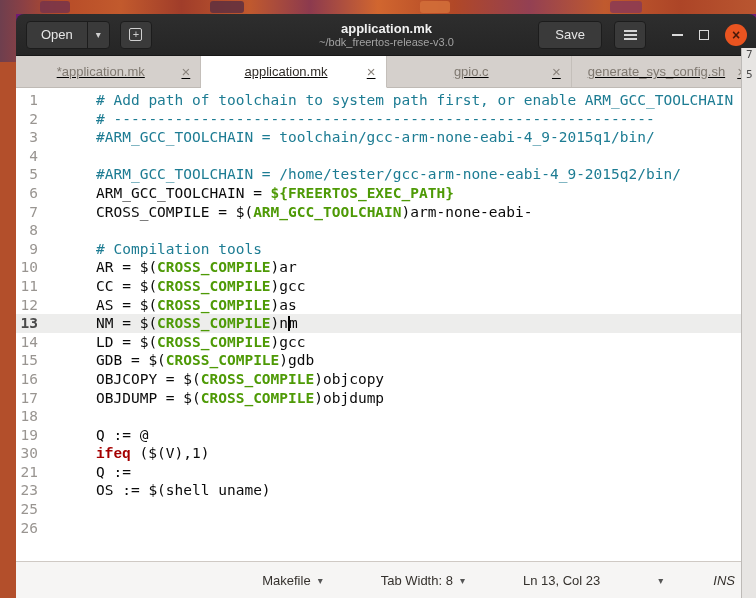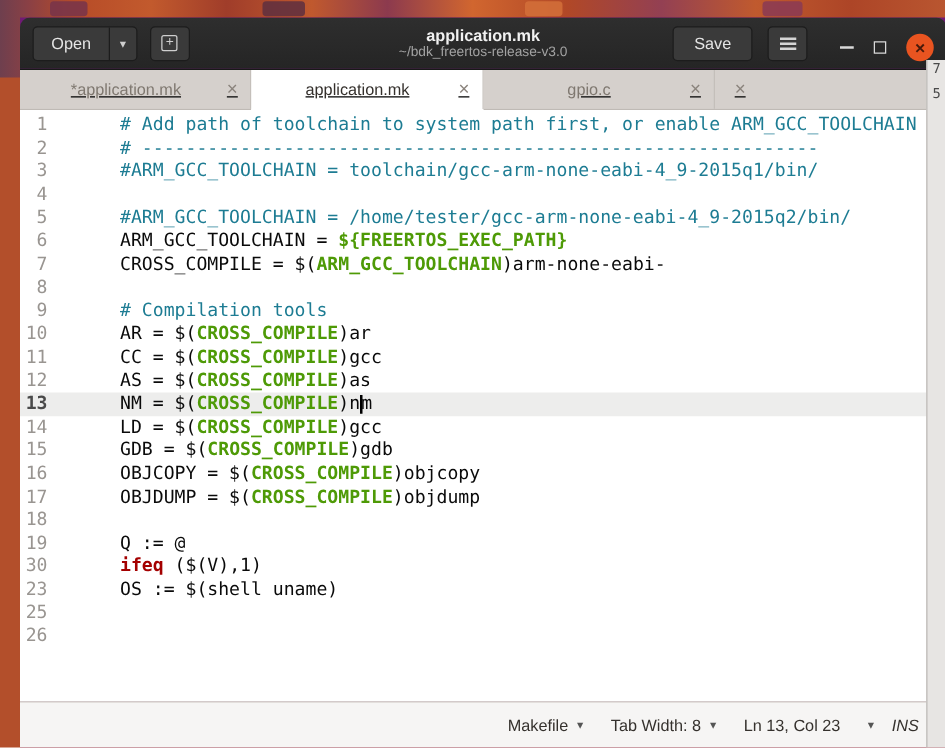--- a/index.html
+++ b/index.html
@@ -33,21 +33,21 @@
   .open-main { padding:0 14px; display:flex; align-items:center; }
   .open-caret { padding:0 8px; display:flex; align-items:center; border-left:1px solid #1c1c1c; font-size:10px; color:#cfcfcf; }
   .newdoc-btn { width:32px; justify-content:center; margin-left:10px; }
   .newdoc-icon { width:13px; height:13px; border:1px solid #cfcfcf; border-radius:2px;
                  display:flex; align-items:center; justify-content:center;
                  font-size:11px; line-height:1; color:#cfcfcf; }
   .title-block { position:absolute; left:0; right:0; top:0; height:42px; display:flex;
                  flex-direction:column; align-items:center; justify-content:center; pointer-events:none; }
   .win-title { font-size:13px; font-weight:bold; color:#f1f1f1; line-height:15px; }
   .win-subtitle { font-size:11px; color:#a2a2a2; line-height:13px; }
-  .hb-right { margin-left:auto; display:flex; align-items:flex-end; gap:12px; }
+  .hb-right { margin-left:auto; display:flex; align-items:center; gap:12px; }
   .save-btn { padding:0 16px; }
   .menu-btn { width:32px; justify-content:center; }
   .hamburger { position:relative; width:13px; height:2px; background:#d5d5d5; }
   .hamburger::before, .hamburger::after { content:""; position:absolute; left:0; width:13px; height:2px; background:#d5d5d5; }
   .hamburger::before { top:-4px; } .hamburger::after { top:4px; }
   .win-controls { display:flex; align-items:center; gap:16px; margin-left:14px; }
   .min-icon { width:11px; height:2px; background:#d9d9d9; }
   .max-icon { width:10px; height:10px; border:1.5px solid #d9d9d9; }
   .close-btn { width:22px; height:22px; border-radius:50%; background:#e95420;
                display:flex; align-items:center; justify-content:center;
@@ -65,28 +65,28 @@
   .editor { flex:1 1 auto; overflow:hidden; background:#fff; padding-top:3px;
             font-family:"DejaVu Sans Mono","Liberation Mono",monospace;
             font-size:14.5px; line-height:18.6px; }
   .code-line { display:flex; height:18.6px; white-space:pre; }
   .code-line.current { background:#ededec; }
   .line-num { flex:0 0 28px; width:28px; text-align:right; padding-right:6px; color:#999591; }
   .code-line.current .line-num { color:#4a4a4a; font-weight:bold; }
   .line-content { white-space:pre; padding-left:8px;margin-left:44px; }
   .tok-p { color:#0a0a0a; }
   .tok-c { color:#1d7c93; }
-  .tok-k { color:#a40000; font-weight:bold; }
+  .tok-k { color:#a40000; font-weight:bold;font-family:Liberation Mono, monospace; }
   .tok-v { color:#4e9a06; font-weight:bold; }
   .caret-bar { display:inline-block; width:2px; height:15px; background:#000;
                vertical-align:text-bottom; margin:0 -1px 0 0; }
 
   
   .statusbar { height:37px; flex:0 0 37px; background:#f6f5f4; border-top:1px solid #cfc9c4;
-               display:flex; align-items:center; justify-content:flex-end; gap:22px;
+               display:flex; align-items:center; justify-content:flex-end; gap:58px;
                padding:0 22px; font-size:13px; color:#35312d; }
   .sb-item { display:flex; align-items:center; gap:7px; white-space:nowrap; }
   .sb-caret { font-size:10px; color:#555; }
   .sb-mode { margin-left:-8px;font-style:italic; }
 </style>
 </head>
 <body>
 
 <div class="screen">
 
@@ -144,20 +144,21 @@
       </div>
       <div class="tab active">
         <span class="tab-label">application.mk</span>
         <span class="tab-close">×</span>
       </div>
       <div class="tab">
         <span class="tab-label">gpio.c</span>
         <span class="tab-close">×</span>
       </div>
       <div class="tab">
+        <span class="tab-label">generate_sys_config.sh</span>
         <span class="tab-close">×</span>
       </div>
     </div>
 
     <div class="editor">
       <div>
           <div class="code-line"><span class="line-num">1</span><span class="line-content"><span class="tok-c"># Add path of toolchain to system path first, or enable ARM_GCC_TOOLCHAIN</span></span></div>
           <div class="code-line"><span class="line-num">2</span><span class="line-content"><span class="tok-c"># --------------------------------------------------------------</span></span></div>
           <div class="code-line"><span class="line-num">3</span><span class="line-content"><span class="tok-c">#ARM_GCC_TOOLCHAIN = toolchain/gcc-arm-none-eabi-4_9-2015q1/bin/</span></span></div>
           <div class="code-line"><span class="line-num">4</span><span class="line-content"></span></div>
@@ -170,20 +171,21 @@
           <div class="code-line"><span class="line-num">11</span><span class="line-content"><span class="tok-p">CC = $(</span><span class="tok-v">CROSS_COMPILE</span><span class="tok-p">)gcc</span></span></div>
           <div class="code-line"><span class="line-num">12</span><span class="line-content"><span class="tok-p">AS = $(</span><span class="tok-v">CROSS_COMPILE</span><span class="tok-p">)as</span></span></div>
           <div class="code-line current"><span class="line-num">13</span><span class="line-content"><span class="tok-p">NM = $(</span><span class="tok-v">CROSS_COMPILE</span><span class="tok-p">)n</span><span class="caret-bar"></span><span class="tok-p">m</span></span></div>
           <div class="code-line"><span class="line-num">14</span><span class="line-content"><span class="tok-p">LD = $(</span><span class="tok-v">CROSS_COMPILE</span><span class="tok-p">)gcc</span></span></div>
           <div class="code-line"><span class="line-num">15</span><span class="line-content"><span class="tok-p">GDB = $(</span><span class="tok-v">CROSS_COMPILE</span><span class="tok-p">)gdb</span></span></div>
           <div class="code-line"><span class="line-num">16</span><span class="line-content"><span class="tok-p">OBJCOPY = $(</span><span class="tok-v">CROSS_COMPILE</span><span class="tok-p">)objcopy</span></span></div>
           <div class="code-line"><span class="line-num">17</span><span class="line-content"><span class="tok-p">OBJDUMP = $(</span><span class="tok-v">CROSS_COMPILE</span><span class="tok-p">)objdump</span></span></div>
           <div class="code-line"><span class="line-num">18</span><span class="line-content"></span></div>
           <div class="code-line"><span class="line-num">19</span><span class="line-content"><span class="tok-p">Q := @</span></span></div>
           <div class="code-line"><span class="line-num">30</span><span class="line-content"><span class="tok-k">ifeq</span><span class="tok-p"> ($(V),1)</span></span></div>
+          <div class="code-line"><span class="line-num">21</span><span class="line-content"><span class="tok-p">Q :=</span></span></div>
           <div class="code-line"><span class="line-num">23</span><span class="line-content"><span class="tok-p">OS := $(shell uname)</span></span></div>
           <div class="code-line"><span class="line-num">25</span><span class="line-content"></span></div>
           <div class="code-line"><span class="line-num">26</span><span class="line-content"></span></div>
         </div>
     </div>
 
     <div class="statusbar">
       <div class="sb-item">
         <span>Makefile</span>
         <span class="sb-caret">▾</span>

